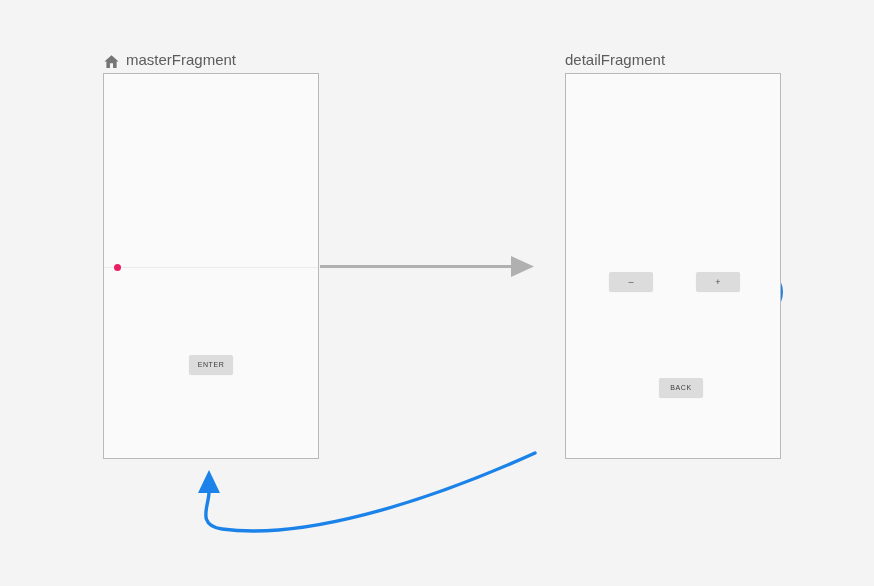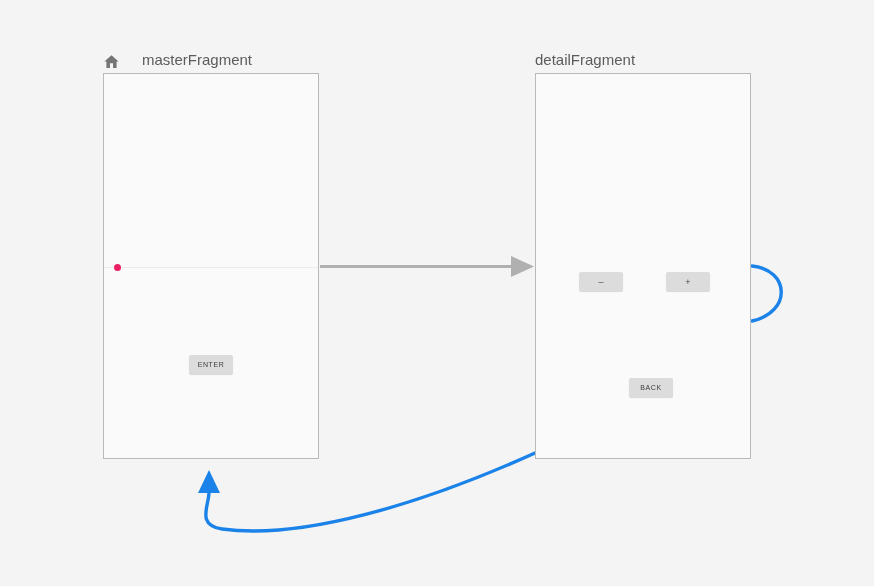--- a/index.html
+++ b/index.html
@@ -36,21 +36,21 @@
   .node {
     position: absolute;
   }
   .node-label {
     position: absolute;
     left: 0;
     bottom: 100%;
     margin-bottom: 4px;
     display: flex;
     align-items: center;
-    gap: 22px;
+    gap: 6px;
     white-space: nowrap;
     font-size: 15px;
     color: #5c5c5c;
     line-height: 18px;
   }
   .home-icon {
     display: inline-block;
     width: 17px;
     height: 17px;
     flex: 0 0 17px;
@@ -136,21 +136,21 @@
 
     <div class="node-card" style="width:216px; height:386px;">
 
       <div class="preview-row" style="top:193px;"></div>
       <div class="preview-dot" style="left:10px; top:190px; background:#e91e63;"></div>
 
       <div class="mini-btn" style="left:85px; top:281px; width:44px; height:19px;">ENTER</div>
     </div>
   </div>
 
-  <div class="node" style="left:535px; top:73px; width:216px; height:308px;">
+  <div class="node" style="left:565px; top:73px; width:216px; height:308px;">
 
     <div class="node-label">
       <span>detailFragment</span>
     </div>
 
     <div class="node-card" style="width:216px; height:386px;">
 
       <div class="mini-btn glyph" style="left:43px; top:198px; width:44px; height:19px;">–</div>
 
       <div class="mini-btn glyph" style="left:130px; top:198px; width:44px; height:19px;">+</div>

